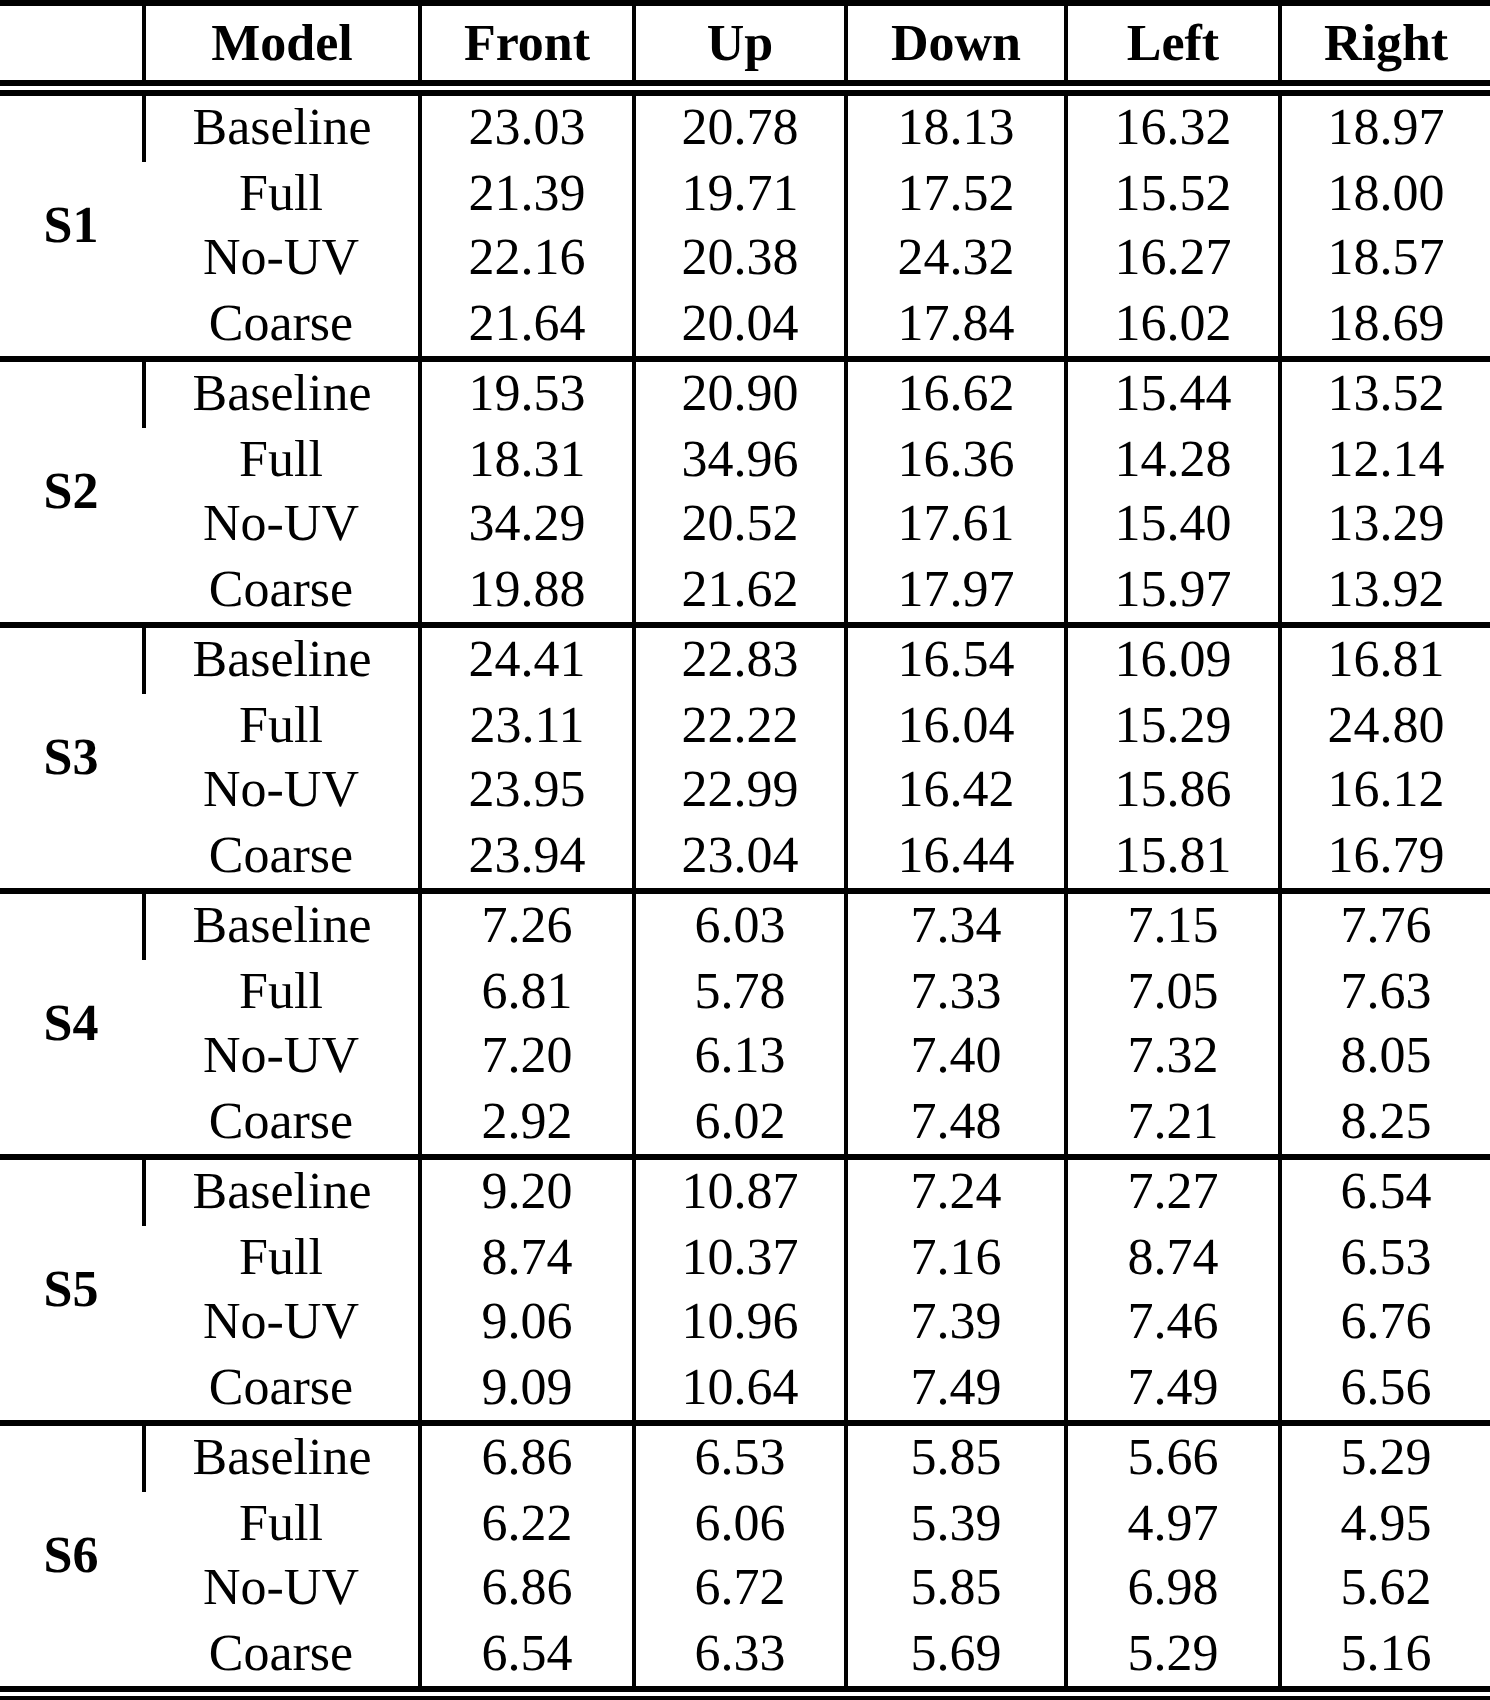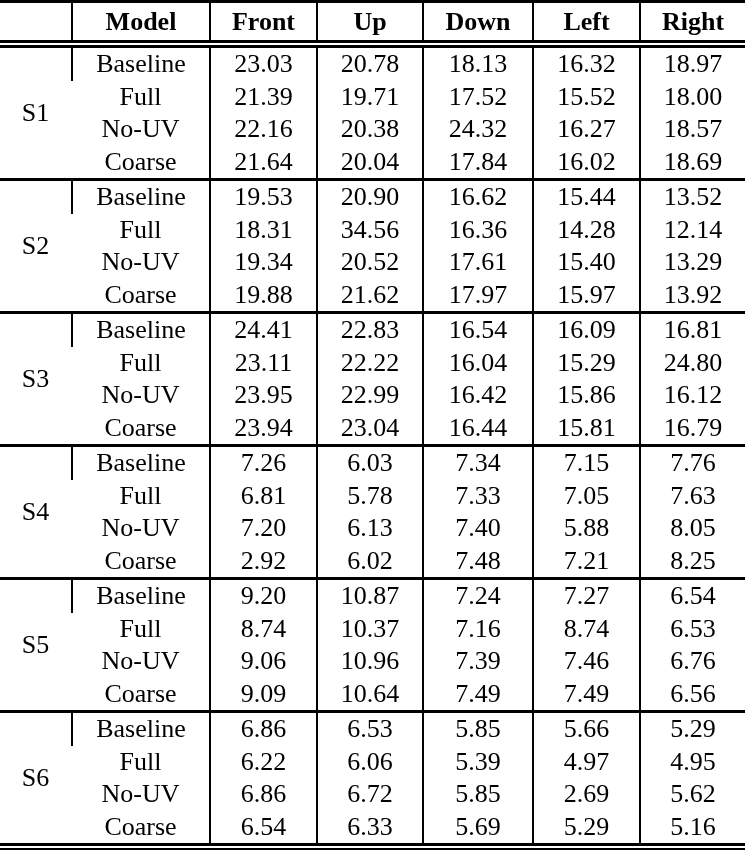--- a/index.html
+++ b/index.html
@@ -50,21 +50,21 @@
     height: 37px;
   }
   td {
     font-weight: normal;
     height: 32.5px;
   }
   tr.bold-row td {
     font-weight: normal;
   }
   td.subject-cell {
-    font-weight: normal;
+    font-weight: bold;
     margin-left: 32px;
   }
 </style>
 </head>
 <body>
 
 <div class="page">
   <table class="results">
     <colgroup>
       <col style="width:72px">
@@ -128,28 +128,28 @@
           <td>Baseline</td>
           <td>19.53</td>
           <td>20.90</td>
           <td>16.62</td>
           <td>15.44</td>
           <td>13.52</td>
         </tr>
         <tr class="bold-row">
           <td>Full</td>
           <td>18.31</td>
-          <td>34.56</td>
+          <td>34.96</td>
           <td>16.36</td>
           <td>14.28</td>
           <td>12.14</td>
         </tr>
         <tr>
           <td>No-UV</td>
-          <td>19.34</td>
+          <td>34.29</td>
           <td>20.52</td>
           <td>17.61</td>
           <td>15.40</td>
           <td>13.29</td>
         </tr>
         <tr>
           <td>Coarse</td>
           <td>19.88</td>
           <td>21.62</td>
           <td>17.97</td>
@@ -208,21 +208,21 @@
           <td>5.78</td>
           <td>7.33</td>
           <td>7.05</td>
           <td>7.63</td>
         </tr>
         <tr>
           <td>No-UV</td>
           <td>7.20</td>
           <td>6.13</td>
           <td>7.40</td>
-          <td>5.88</td>
+          <td>7.32</td>
           <td>8.05</td>
         </tr>
         <tr>
           <td>Coarse</td>
           <td>2.92</td>
           <td>6.02</td>
           <td>7.48</td>
           <td>7.21</td>
           <td>8.25</td>
         </tr>
@@ -278,21 +278,21 @@
           <td>6.06</td>
           <td>5.39</td>
           <td>4.97</td>
           <td>4.95</td>
         </tr>
         <tr>
           <td>No-UV</td>
           <td>6.86</td>
           <td>6.72</td>
           <td>5.85</td>
-          <td>2.69</td>
+          <td>6.98</td>
           <td>5.62</td>
         </tr>
         <tr>
           <td>Coarse</td>
           <td>6.54</td>
           <td>6.33</td>
           <td>5.69</td>
           <td>5.29</td>
           <td>5.16</td>
         </tr>

